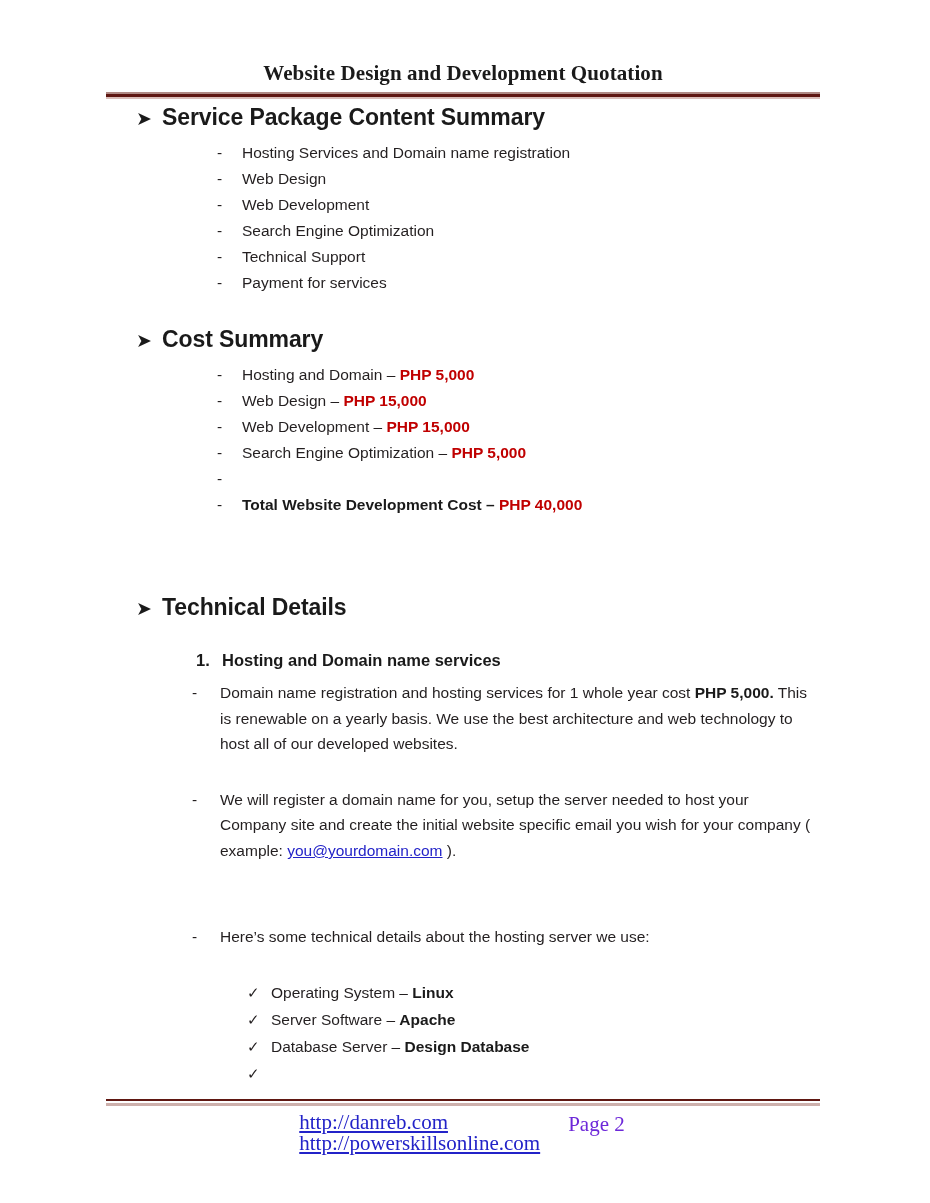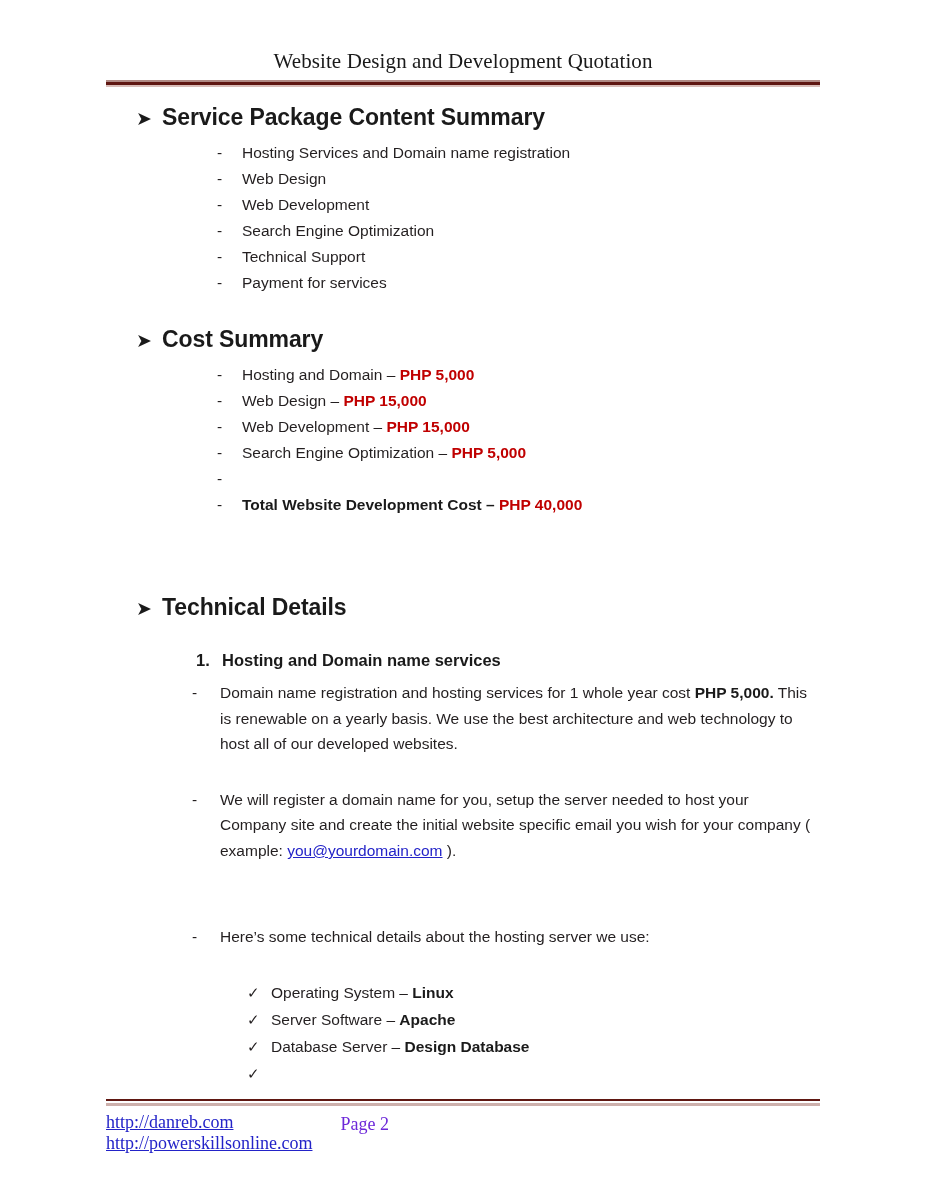--- a/index.html
+++ b/index.html
@@ -13,22 +13,23 @@
     position: relative;
     font-family: "Liberation Sans", sans-serif;
     color: #231f20;
     overflow: hidden;
   }
 
   
   .header {
     position: absolute;
     left: 106px;
-    top: 48px;
+    top: 60px;
     width: 714px;
+    font-weight: bold;
   }
   .header-title {
     text-align: center;
     font-family: "Liberation Serif", serif;
     font-size: 21px;
     line-height: 26px;
     color: #1a1a1a;
     letter-spacing: 0.1px;
   }
   .rule {
@@ -156,25 +157,25 @@
 
   
   .footer {
     position: absolute;
     left: 106px;
     top: 1093px;
     width: 714px;
   }
   .footer-body {
     display: flex;
-    justify-content: flex-start;
+    justify-content: center;
     align-items: flex-start;
     margin-top: 6px;
     font-family: "Liberation Serif", serif;
-    font-size: 18px;
+    font-size: 21px;
     line-height: 21px;
     gap: 28px;
   }
   .footer-links a {
     display: block;
     color: #2323c8;
     text-decoration: underline;
   }
   .page-num {
     color: #6d28d9;

